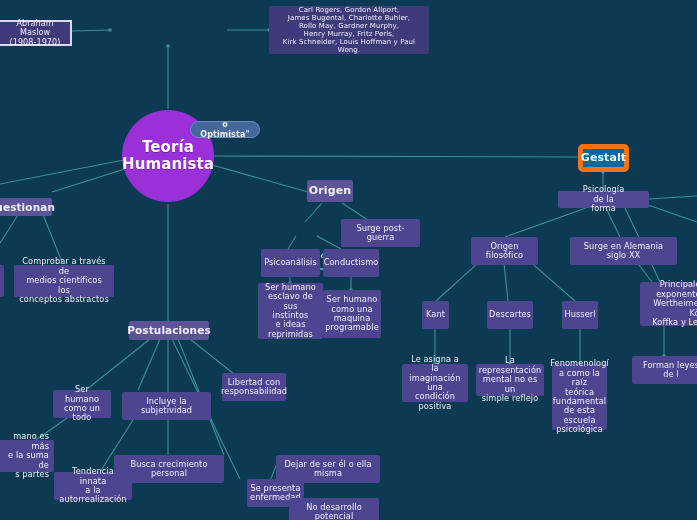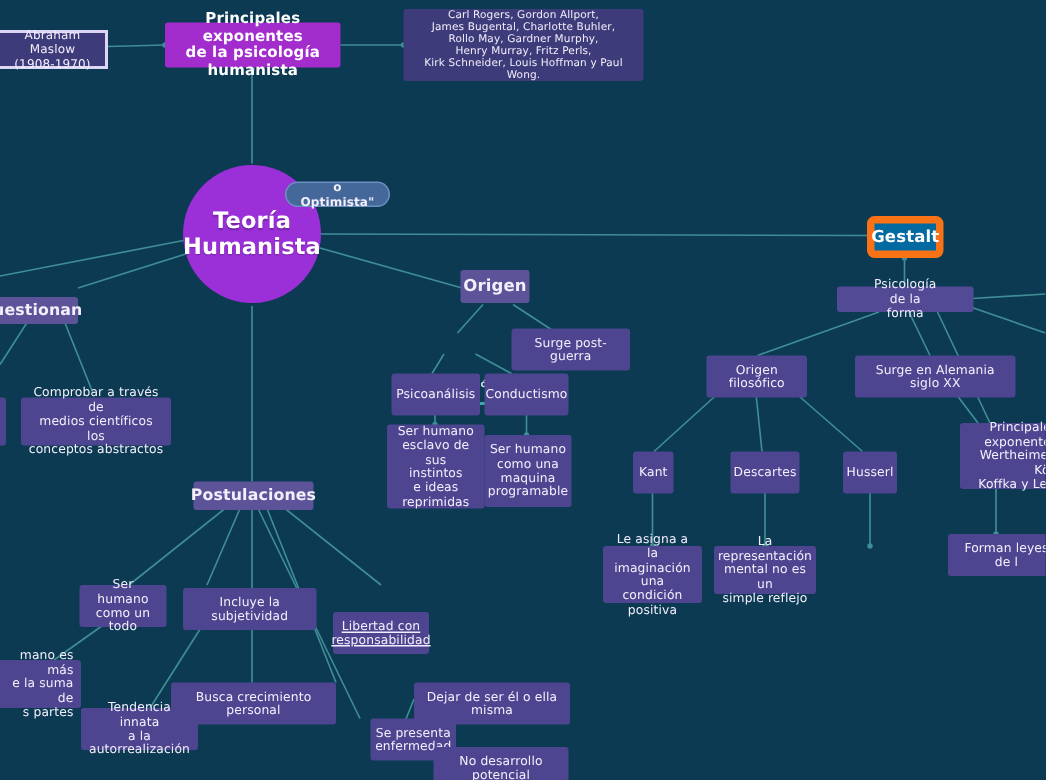--- a/index.html
+++ b/index.html
@@ -172,22 +172,20 @@
       <circle cx="580" cy="364" r="1.8"></circle>
       <circle cx="664" cy="356" r="1.8"></circle>
       <circle cx="269" cy="30" r="1.8"></circle>
       <circle cx="110" cy="30" r="1.8"></circle>
     </g>
   </svg>
 
   <div class="node n-selected multiline" style="left:-2px;top:20px;width:74px;height:26px;">Abraham Maslow
 (1908-1970)</div>
 
-  <div class="node n-magenta multiline" style="left:110px;top:15px;width:117px;height:30px;">Principales exponentes
-de la psicología humanista</div>
 
   <div class="node n-dark multiline" style="left:269px;top:6px;width:160px;height:48px;font-size:7px;">Carl Rogers,  Gordon Allport,
 James Bugental, Charlotte Buhler,
 Rollo May, Gardner Murphy,
 Henry Murray, Fritz Perls,
 Kirk Schneider, Louis Hoffman y Paul Wong.</div>
 
   <div class="node n-root multiline" style="left:122px;top:110px;width:92px;height:92px;">Teoría
 Humanista</div>
 
@@ -245,29 +243,36 @@
 
   <div class="node n-box multiline" style="left:402px;top:364px;width:66px;height:38px;">Le asigna a la
 imaginación una
 condición
 positiva</div>
 
   <div class="node n-box multiline" style="left:476px;top:364px;width:68px;height:32px;">La representación
 mental no es un
 simple reflejo</div>
 
+  <div class="node n-box multiline" style="left:552px;top:364px;width:55px;height:66px;">Fenomenologí
+a como la raíz
+teórica
+fundamental
+de esta
+escuela
+psicológica</div>
 
   <div class="node n-mid" style="left:129px;top:321px;width:80px;height:19px;font-size:10.5px;">Postulaciones</div>
 
   <div class="node n-box multiline" style="left:53px;top:390px;width:58px;height:23px;">Ser humano
 como un todo</div>
 
   <div class="node n-box" style="left:122px;top:392px;width:89px;height:17px;">Incluye la subjetividad</div>
 
-  <div class="node n-box multiline" style="left:222px;top:408px;width:64px;height:23px;text-decoration:underline;">Libertad con
+  <div class="node n-box multiline" style="left:222px;top:373px;width:64px;height:23px;">Libertad con
 responsabilidad</div>
 
   <div class="node n-box multiline" style="left:-8px;top:440px;width:62px;height:32px;text-align:right;">mano es más
 e la suma de
 s partes</div>
 
   <div class="node n-box multiline" style="left:54px;top:472px;width:78px;height:24px;">Tendencia innata
 a la autorrealización</div>
 
   <div class="node n-box" style="left:114px;top:455px;width:110px;height:16px;">Busca crecimiento personal</div>

